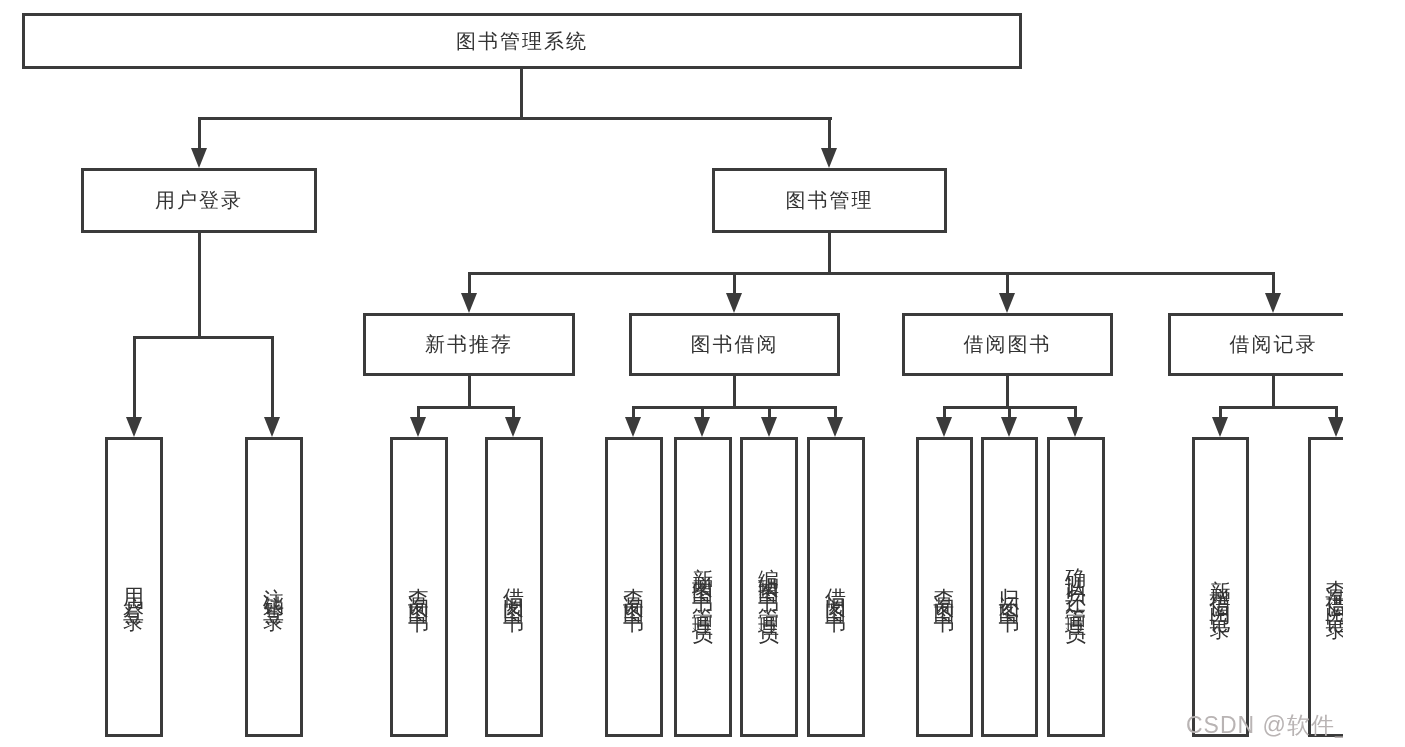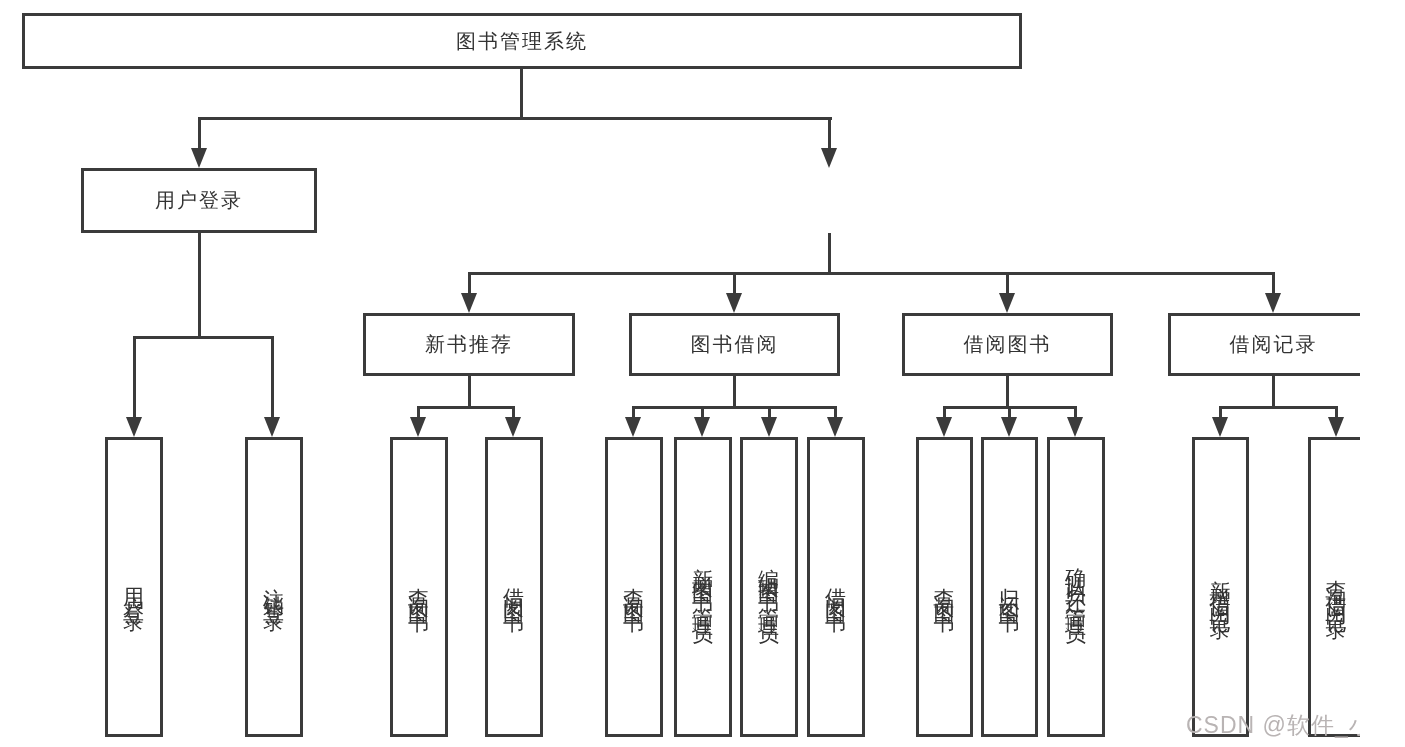--- a/index.html
+++ b/index.html
@@ -8,21 +8,20 @@
     background: #ffffff;
   }
   .canvas {
     position: relative;
     width: 1343px;
     height: 747px;
     background: #ffffff;
     overflow: hidden;
     font-family: "Liberation Sans", sans-serif;
     color: #333333;
-    padding-left: 17px;
   }
   .box {
     position: absolute;
     box-sizing: border-box;
     border: 3px solid #3b3b3b;
     background: #ffffff;
     display: flex;
     align-items: center;
     justify-content: center;
   }
@@ -66,20 +65,23 @@
 <body>
 
 <div class="canvas">
 
   <div class="box hbox" style="left:22px; top:13px; width:1000px; height:56px;">
     <span>图书管理系统</span>
   </div>
 
   <div class="box hbox" style="left:81px; top:168px; width:236px; height:65px;">
     <span>用户登录</span>
+  </div>
+  <div class="box hbox" style="left:712px; top:168px; width:235px; height:65px;">
+    <span>图书管理</span>
   </div>
 
   <div class="box hbox" style="left:363px; top:313px; width:212px; height:63px;">
     <span>新书推荐</span>
   </div>
   <div class="box hbox" style="left:629px; top:313px; width:211px; height:63px;">
     <span>图书借阅</span>
   </div>
   <div class="box hbox" style="left:902px; top:313px; width:211px; height:63px;">
     <span>借阅图书</span>

